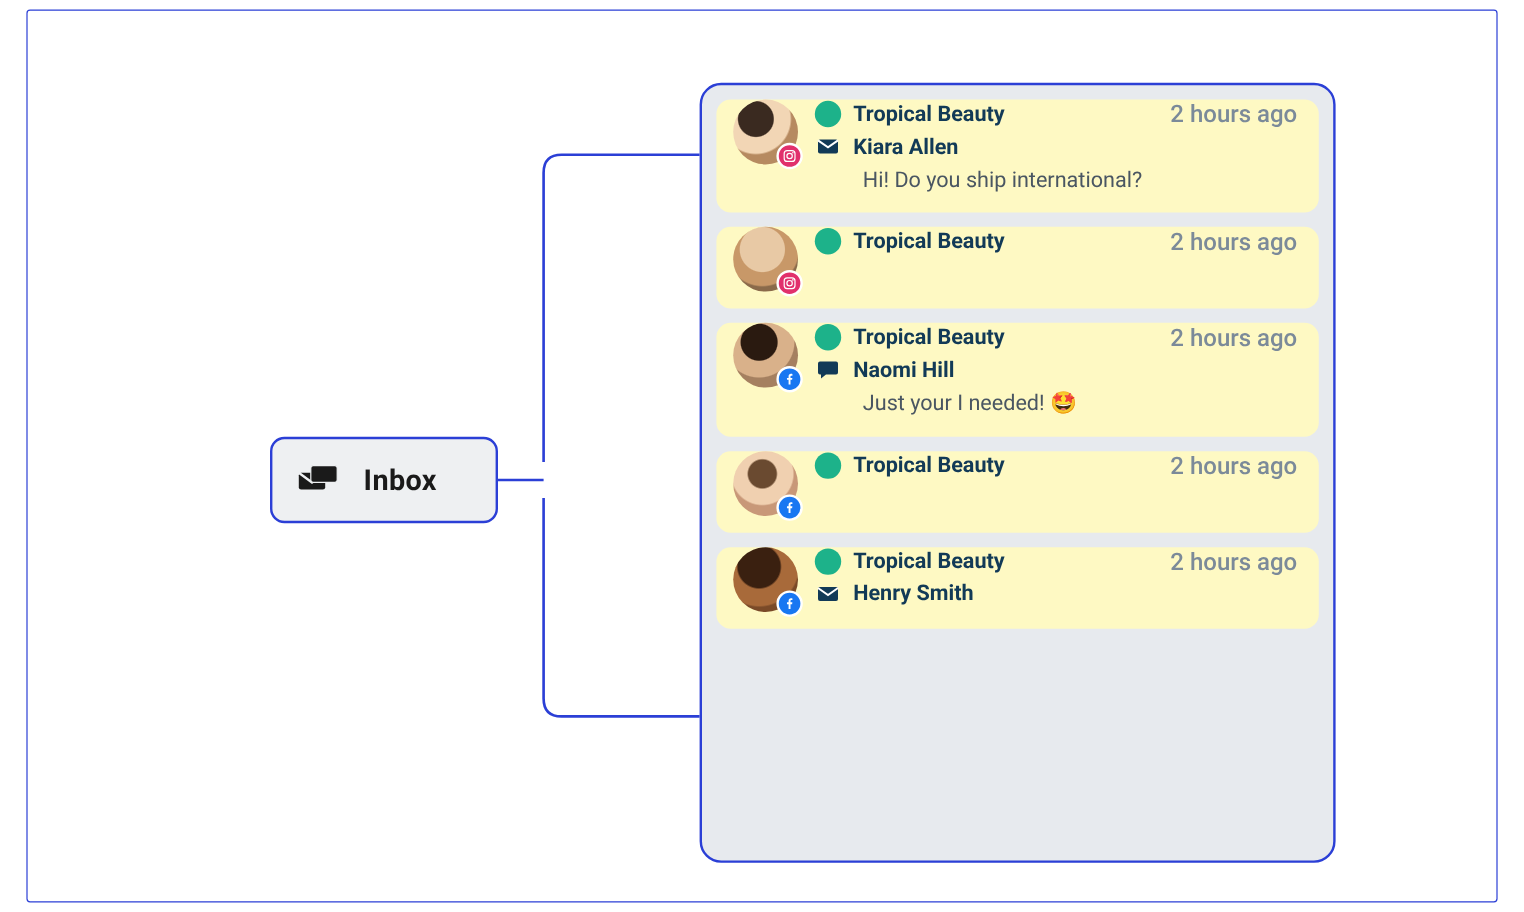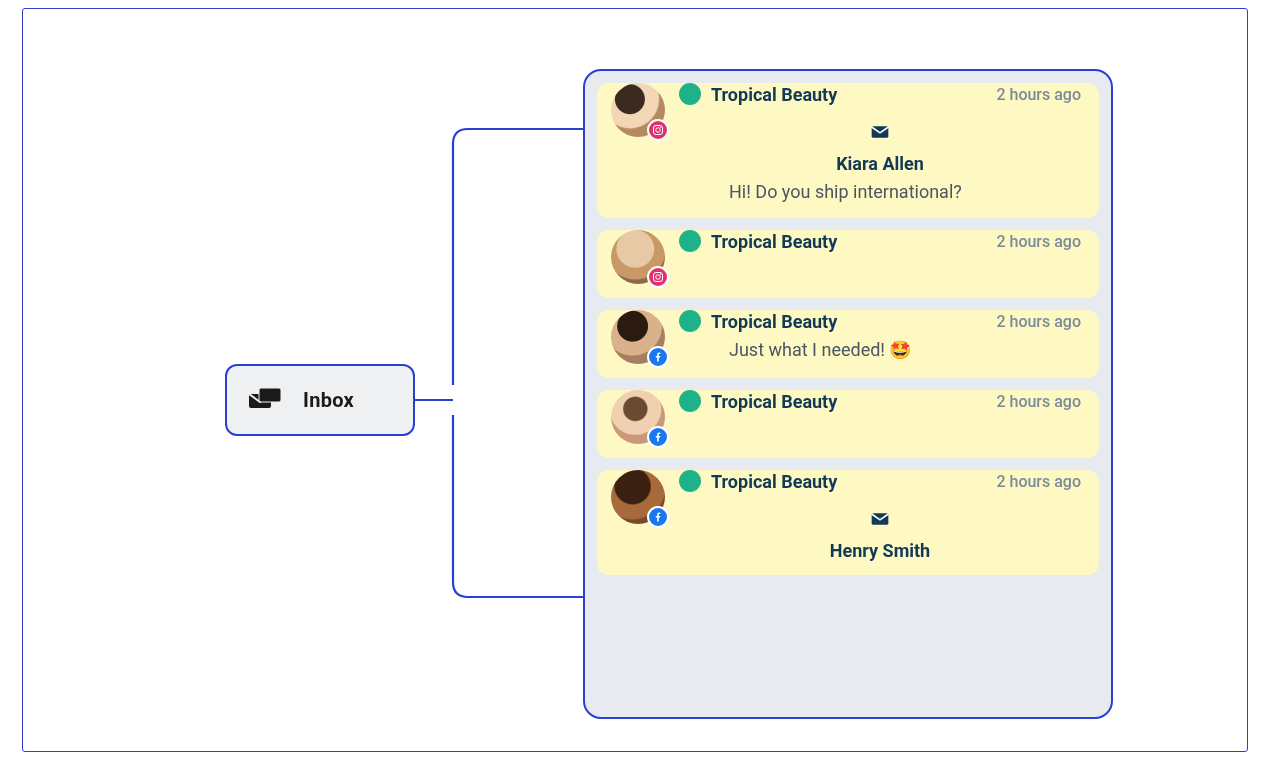--- a/index.html
+++ b/index.html
@@ -22,21 +22,21 @@
     width:190px; height:72px;
     background:#eef0f2;
     border:2px solid #2b3fd6;
     border-radius:12px;
     display:flex;
     align-items:center;
     padding-left:18px;
     gap:18px;
   }
   .inbox-icon-wrap { width:40px; height:40px; position:relative; flex:0 0 40px; }
-  .inbox-label { font-size:20px; font-weight:700; color:#1a1a1a; letter-spacing:0.3px;}
+  .inbox-label { font-size:24px; font-weight:700; color:#1a1a1a; letter-spacing:0.3px;}
 
   
   .connector {
     position:absolute;
     pointer-events:none;
   }
 
   
   .panel {
     position:absolute;
@@ -65,25 +65,25 @@
     border:2px solid #fff;
     display:flex; align-items:center; justify-content:center;
   }
   .platform-instagram { background:#e1306c; }
   .platform-facebook { background:#1877f2; }
 
   .card-body { flex:1 1 auto; min-width:0; }
   .row { display:flex; align-items:center; gap:10px; }
   .status-dot { width:22px; height:22px; border-radius:50%; background:#1db28a; flex:0 0 22px; }
   .brand { font-size:18px; font-weight:700; color:#123a57; }
-  .time { margin-left:auto; font-size:16px; color:#7b8a99; font-weight:500;}
-  .row2 { display:flex; align-items:center; gap:10px; margin-top:16px;flex-direction:column;}
+  .time { margin-left:auto; font-size:20px; color:#7b8a99; font-weight:500;}
+  .row2 { display:flex; align-items:center; gap:10px; margin-top:4px;}
   .channel-icon { width:22px; height:22px; flex:0 0 22px; display:flex; align-items:center; justify-content:center; color:#123a57; }
   .sender { font-size:18px; font-weight:700; color:#123a57; }
-  .preview { font-size:18px; color:#4a5662; margin-top:6px; margin-left:50px; line-height:1.35;}
+  .preview { font-size:18px; color:#4a5662; margin-top:6px; margin-left:40px; line-height:1.35;}
 
   
   .ph1 { background: radial-gradient(circle at 35% 30%, #3a2a20 0 28%, #f2d6b5 30% 55%, #b68a60 58% 100%); }
   .ph2 { background: radial-gradient(circle at 45% 35%, #e8c9a5 0 40%, #c89868 42% 65%, #8a6a4a 68% 100%); }
   .ph3 { background: radial-gradient(circle at 40% 30%, #2a1a10 0 30%, #d9b18a 32% 58%, #a58060 60% 100%); }
   .ph4 { background: radial-gradient(circle at 45% 35%, #6a4a30 0 25%, #f0d0b0 28% 55%, #c89878 58% 100%); }
   .ph5 { background: radial-gradient(circle at 40% 30%, #3a2010 0 35%, #a86a3a 38% 65%, #7a4a28 68% 100%); }
 
 </style>
 </head>
@@ -169,21 +169,29 @@
               <path d="M13.5 21v-8h2.7l.4-3.2h-3.1V7.8c0-.9.3-1.6 1.7-1.6h1.5V3.3C16.4 3.2 15.4 3 14.3 3c-2.4 0-4 1.5-4 4.2v2.6H7.6V13h2.7v8h3.2z" fill="#fff"></path>
             </svg>
         </div>
       </div>
       <div class="card-body">
         <div class="row">
           <span class="status-dot"></span>
           <span class="brand">Tropical Beauty</span>
           <span class="time">2 hours ago</span>
         </div>
-        <div class="preview">Just what I needed! 🤩</div>
+        <div class="row2">
+          <span class="channel-icon">
+            <svg viewBox="0 0 24 24" width="20" height="20">
+                <path d="M4 4h16a2 2 0 0 1 2 2v9a2 2 0 0 1-2 2H10l-5 4v-4H4a2 2 0 0 1-2-2V6a2 2 0 0 1 2-2z" fill="#123a57"></path>
+              </svg>
+          </span>
+          <span class="sender">Naomi Hill</span>
+        </div>
+        <div class="preview">Just your I needed! 🤩</div>
       </div>
     </div>
 
     <div class="card">
       <div class="avatar-wrap">
         <div class="avatar ph4"></div>
         <div class="platform-badge platform-facebook">
           <svg viewBox="0 0 24 24" width="12" height="12">
               <path d="M13.5 21v-8h2.7l.4-3.2h-3.1V7.8c0-.9.3-1.6 1.7-1.6h1.5V3.3C16.4 3.2 15.4 3 14.3 3c-2.4 0-4 1.5-4 4.2v2.6H7.6V13h2.7v8h3.2z" fill="#fff"></path>
             </svg>

